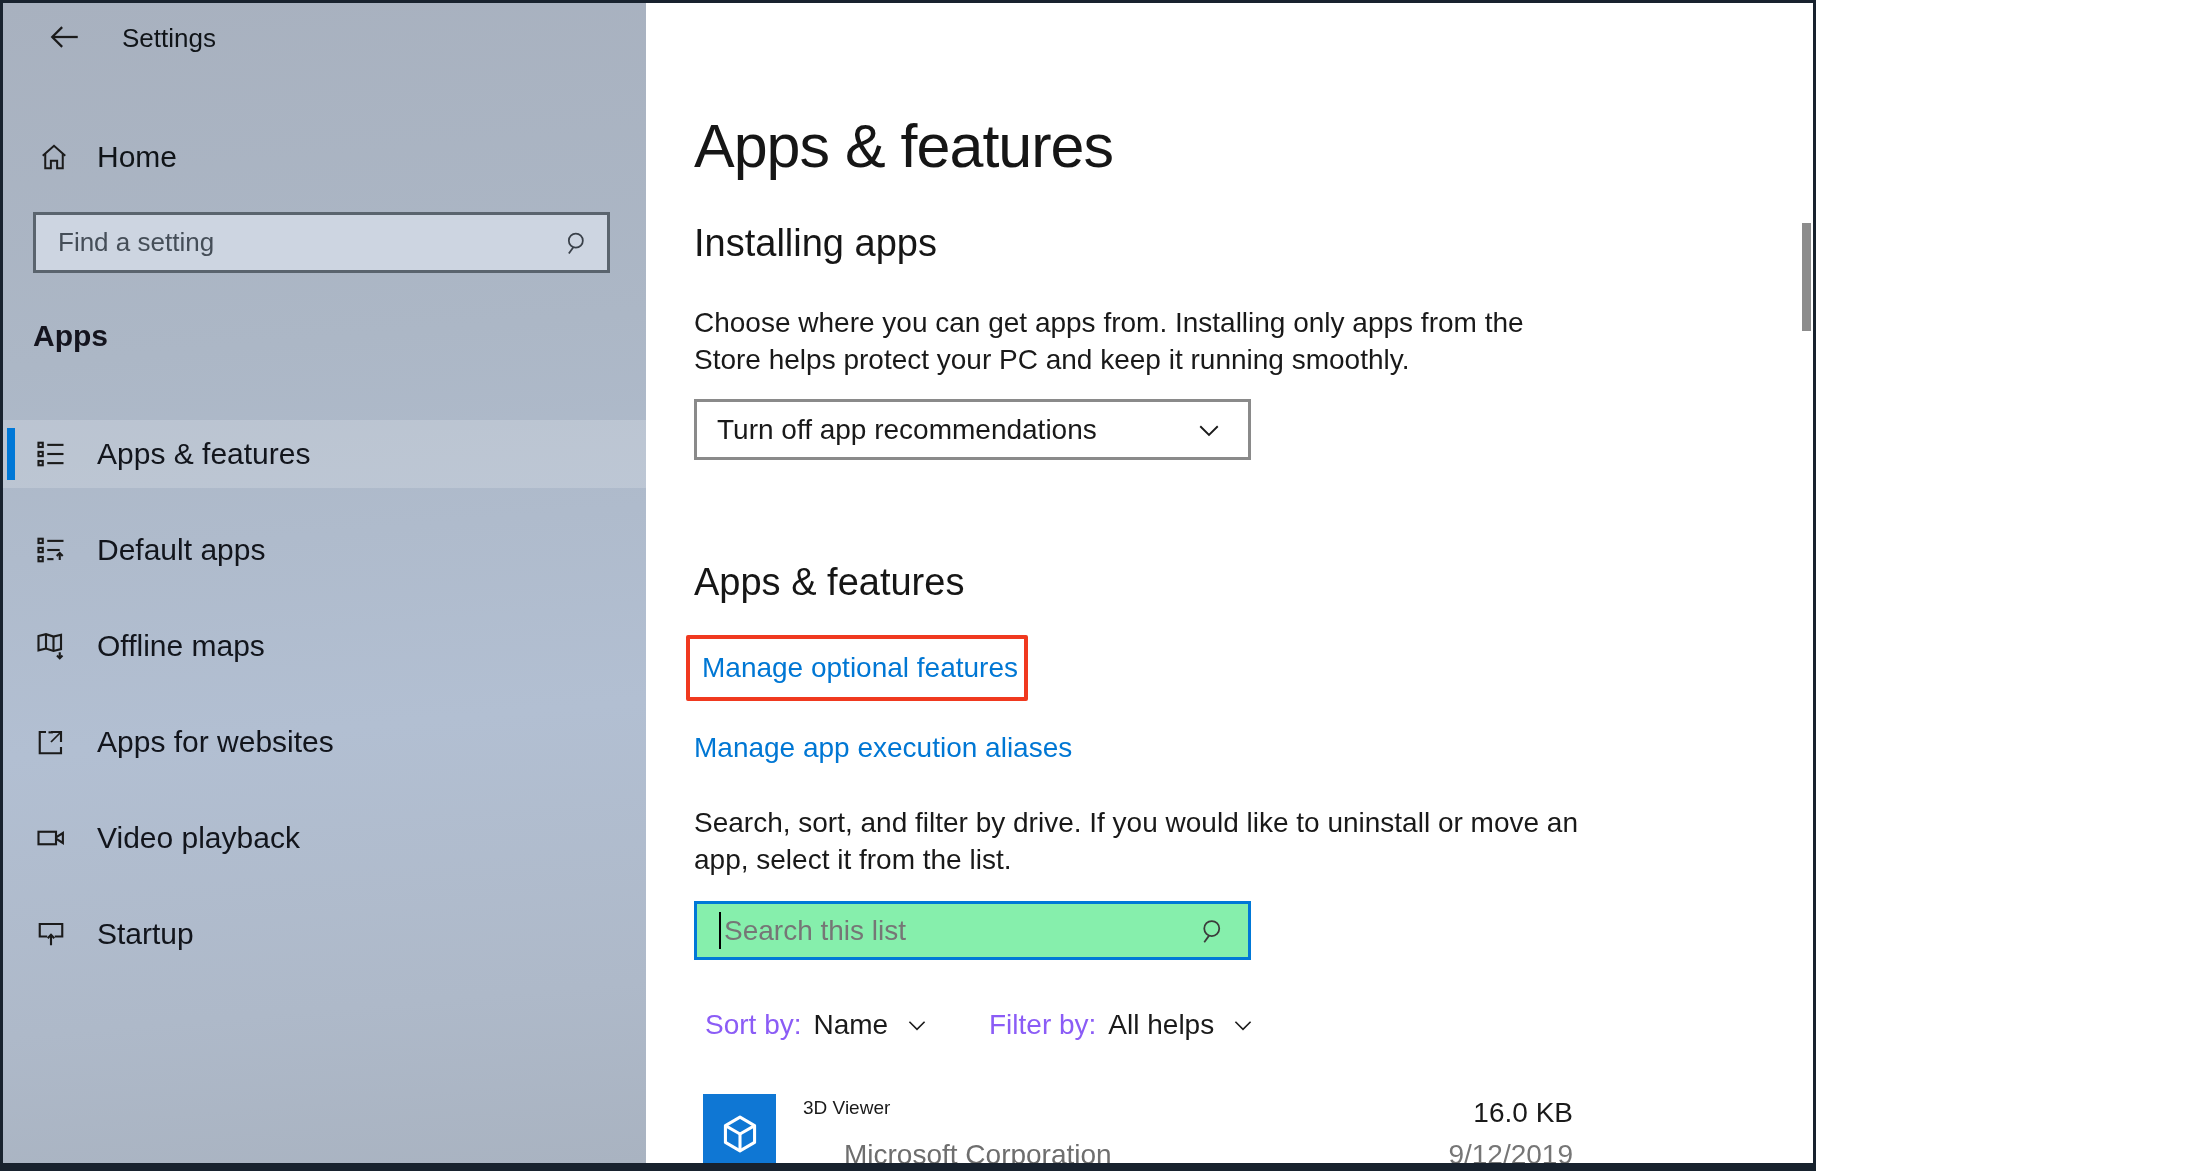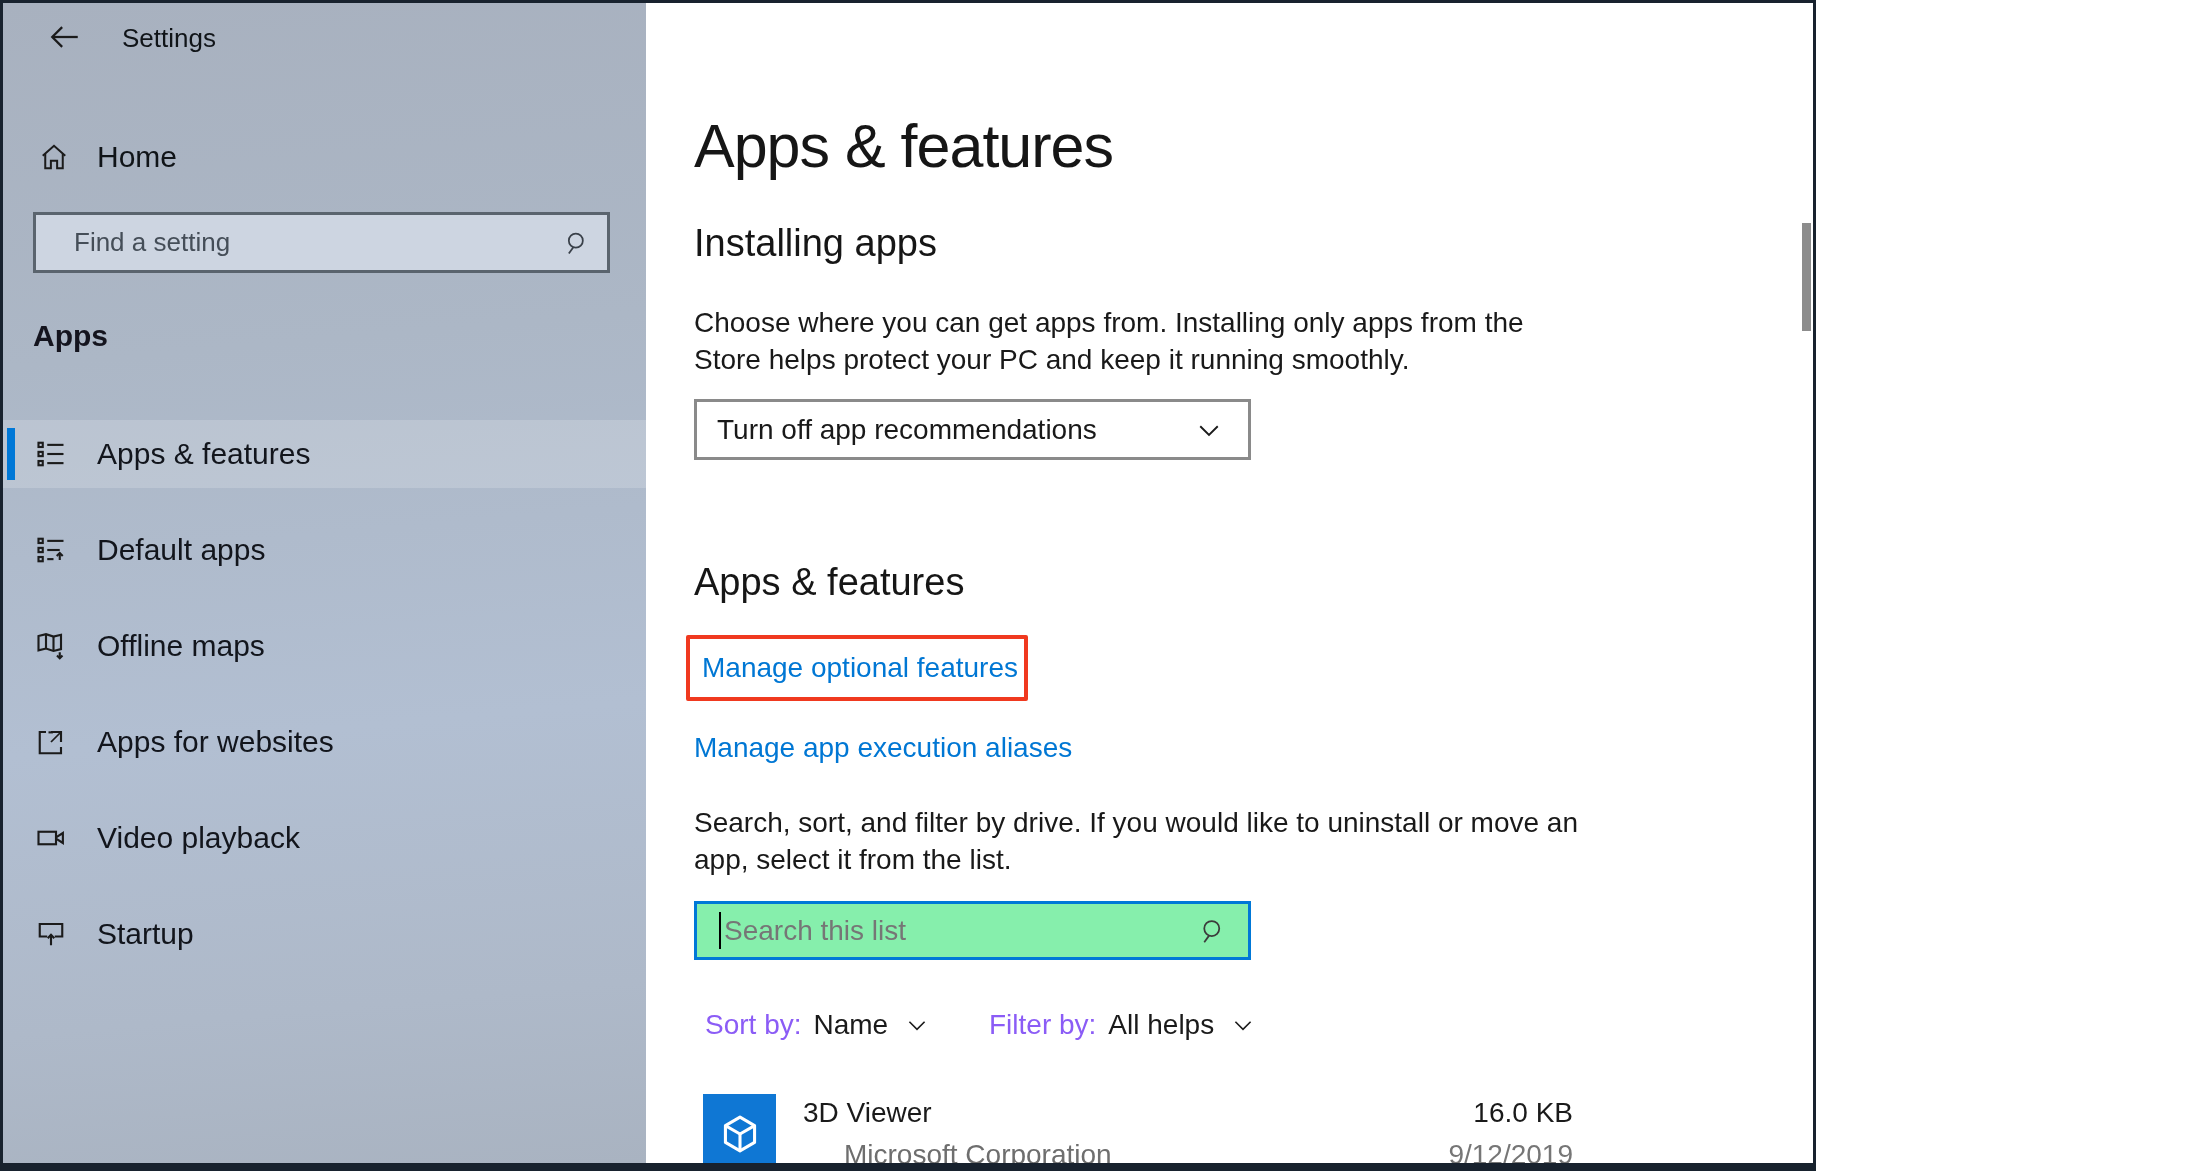--- a/index.html
+++ b/index.html
@@ -17,21 +17,21 @@
   .app-title { position:absolute; left:119px; top:20px; font-size:26px; color:#101418; }
   .home-row { position:absolute; left:0; top:122px; width:100%; height:64px; display:flex; align-items:center; cursor:pointer; }
   .home-row .nav-ico { position:absolute; left:36px; }
   .home-row .lbl { position:absolute; left:94px; font-size:30px; color:#101418; }
   .find-box {
     position:absolute; left:30px; top:209px; width:577px; height:61px;
     background:#cdd5e1; border:3px solid #5a646e; display:flex; align-items:center;
   }
   .find-box input {
     flex:1; height:100%; border:none; outline:none; background:transparent;
-    font-family:"Liberation Sans",sans-serif; font-size:26px; color:#454e58; padding-left:38px;
+    font-family:"Liberation Sans",sans-serif; font-size:26px; color:#454e58; padding-left:22px;
   }
   .find-box input::placeholder { color:#454e58; opacity:1; }
   .find-mag { margin-right:16px; flex:0 0 auto; }
   .side-header { position:absolute; left:30px; top:316px; font-size:30px; font-weight:bold; color:#14141e; }
   .nav { position:absolute; left:0; top:417px; width:100%; }
   .nav-item { position:relative; width:100%; height:68px; margin-bottom:28px; display:flex; align-items:center; cursor:pointer; }
   .nav-item .nav-ico { position:absolute; left:33px; }
   .nav-item .lbl { position:absolute; left:94px; font-size:30px; color:#12151c; white-space:nowrap; }
   .nav-item.selected { background:rgba(255,255,255,0.18); }
   .nav-item.selected::before {
@@ -65,21 +65,21 @@
     font-family:"Liberation Sans",sans-serif; font-size:28px; color:#1a1a1a; padding-left:3px;
   }
   .search-list input::placeholder { color:#767676; opacity:1; }
   .search-list .find-mag { margin-right:20px; }
   .sortbar { position:absolute; top:1006px; left:0; width:100%; height:40px; }
   .sort-group { position:absolute; display:flex; align-items:center; cursor:pointer; }
   .sort-label { font-size:28px; color:#8b5cf6; margin-right:12px; }
   .sort-value { font-size:28px; color:#1a1a1a; margin-right:16px; }
   .app-row { position:absolute; left:47px; top:1091px; width:880px; height:80px; cursor:pointer; }
   .app-icon { position:absolute; left:10px; top:0; width:73px; height:80px; background:#0f77d4; display:flex; align-items:center; justify-content:center; }
-  .app-name { position:absolute; left:110px; top:3px; font-size:28px; color:#1a1a1a; }
+  .app-name { position:absolute; left:110px; top:3px; font-size:19px; color:#1a1a1a; }
   .app-publisher { position:absolute; left:110px; top:45px; font-size:28px; color:#6e6e6e;margin-left:41px; }
   .app-size { position:absolute; right:0; top:3px; font-size:28px; color:#1a1a1a; text-align:right; }
   .app-date { position:absolute; right:0; top:45px; font-size:28px; color:#767676; text-align:right; }
   .scroll-thumb { position:absolute; right:2px; top:220px; width:9px; height:108px; background:#8c8c8c; cursor:pointer; }
   svg { display:block; }
 </style>
 </head>
 <body>
 
 <div class="window">

